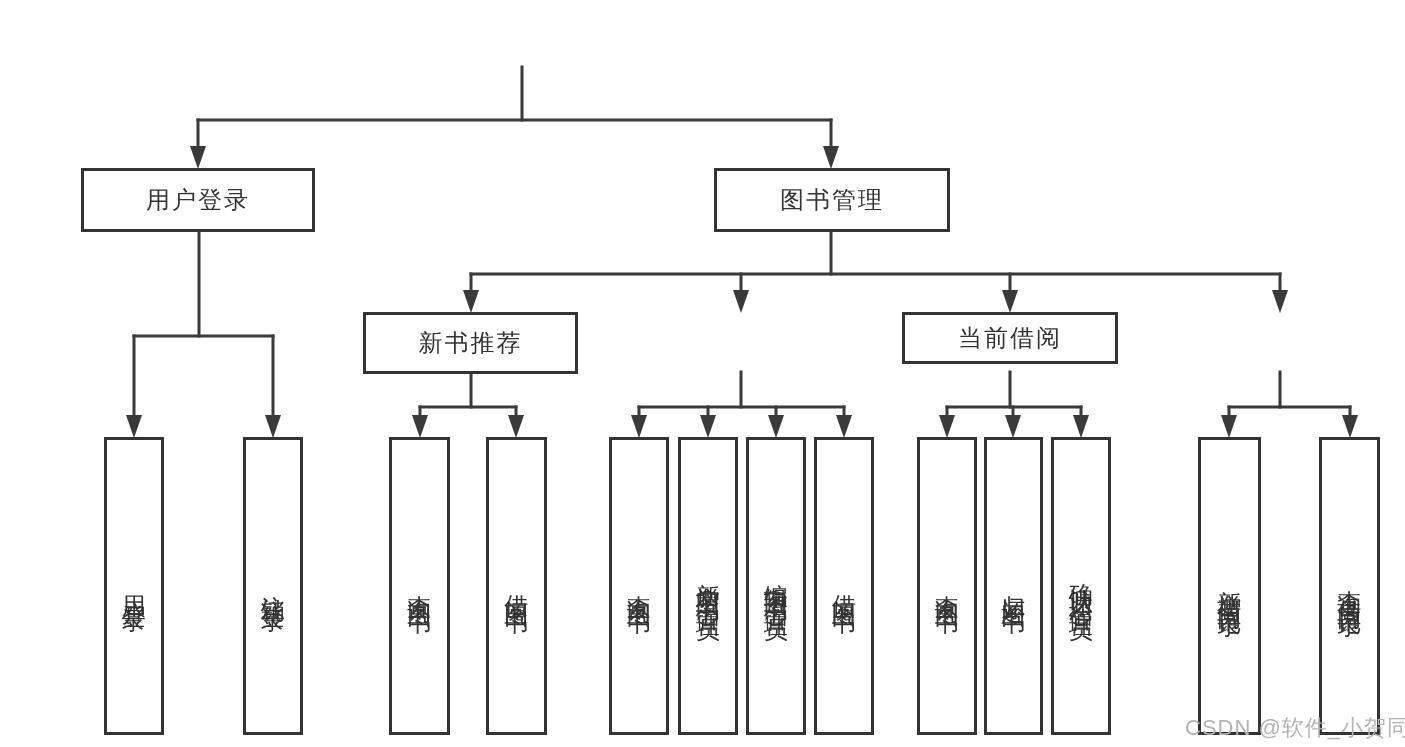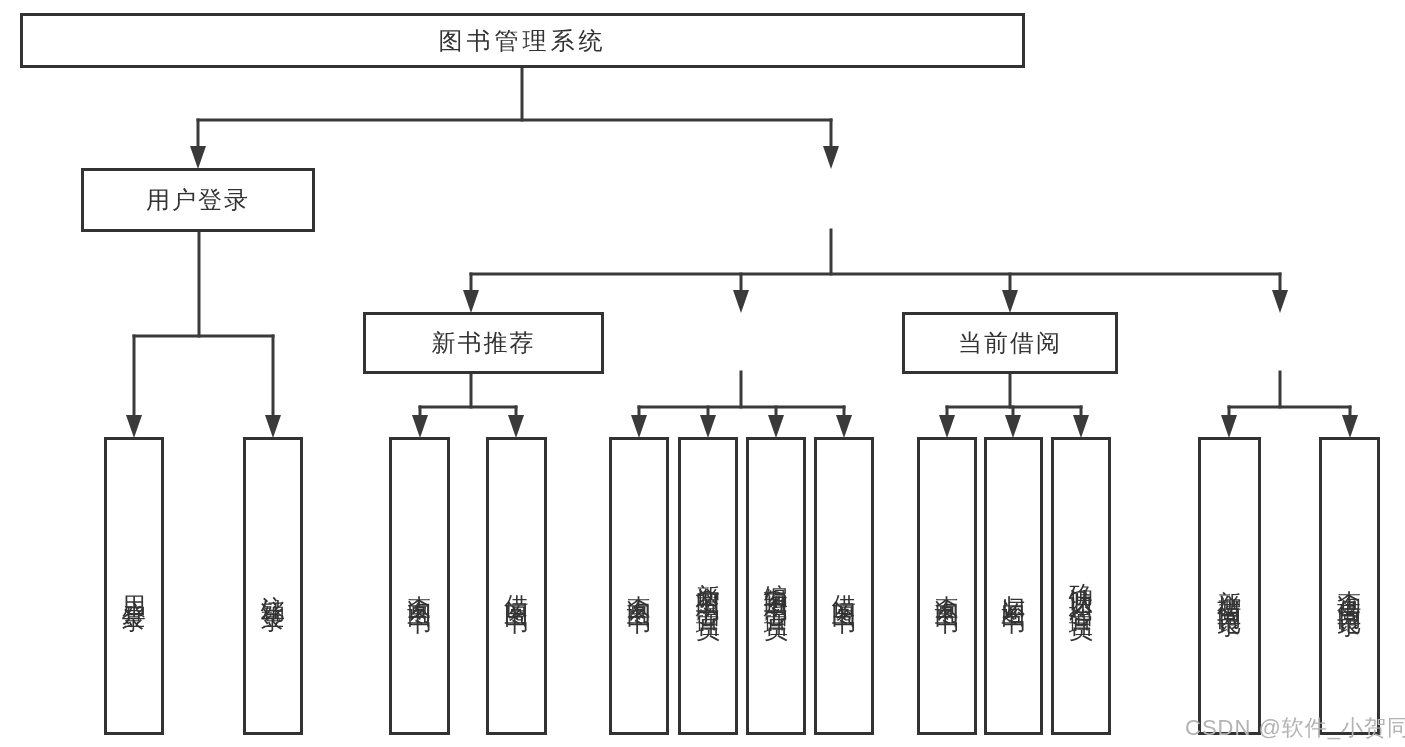--- a/index.html
+++ b/index.html
@@ -99,32 +99,32 @@
     <g>
       <line x1="1280" y1="372" x2="1280" y2="407"></line>
       <line x1="1229" y1="407" x2="1350" y2="407"></line>
       <line x1="1229" y1="407" x2="1229" y2="418"></line>
       <polygon points="1221,415 1237,415 1229,438"></polygon>
       <line x1="1350" y1="407" x2="1350" y2="418"></line>
       <polygon points="1342,415 1358,415 1350,438"></polygon>
     </g>
   </svg>
 
-  <div class="box h root-box" style="left:20px;top:13px;width:1005px;height:55px">
-    <span class="lbl">图书管理系统</span>
-  </div>
 
   <div class="box h" style="left:81px;top:168px;width:234px;height:64px">
     <span class="lbl">用户登录</span>
   </div>
+  <div class="box h" style="left:714px;top:168px;width:236px;height:64px">
+    <span class="lbl">图书管理</span>
+  </div>
 
-  <div class="box h" style="left:363px;top:312px;width:241px;height:62px">
+  <div class="box h" style="left:363px;top:312px;width:215px;height:62px">
     <span class="lbl">新书推荐</span>
   </div>
-  <div class="box h" style="left:902px;top:312px;width:216px;height:62px">
+  <div class="box h" style="left:902px;top:312px;width:216px;height:52px">
     <span class="lbl">当前借阅</span>
   </div>
 
   <div class="box v" style="left:104px;top:437px;width:60px;height:298px">
     <span class="lbl">用户登录</span>
   </div>
   <div class="box v" style="left:243px;top:437px;width:60px;height:298px">
     <span class="lbl">注销登录</span>
   </div>
 

